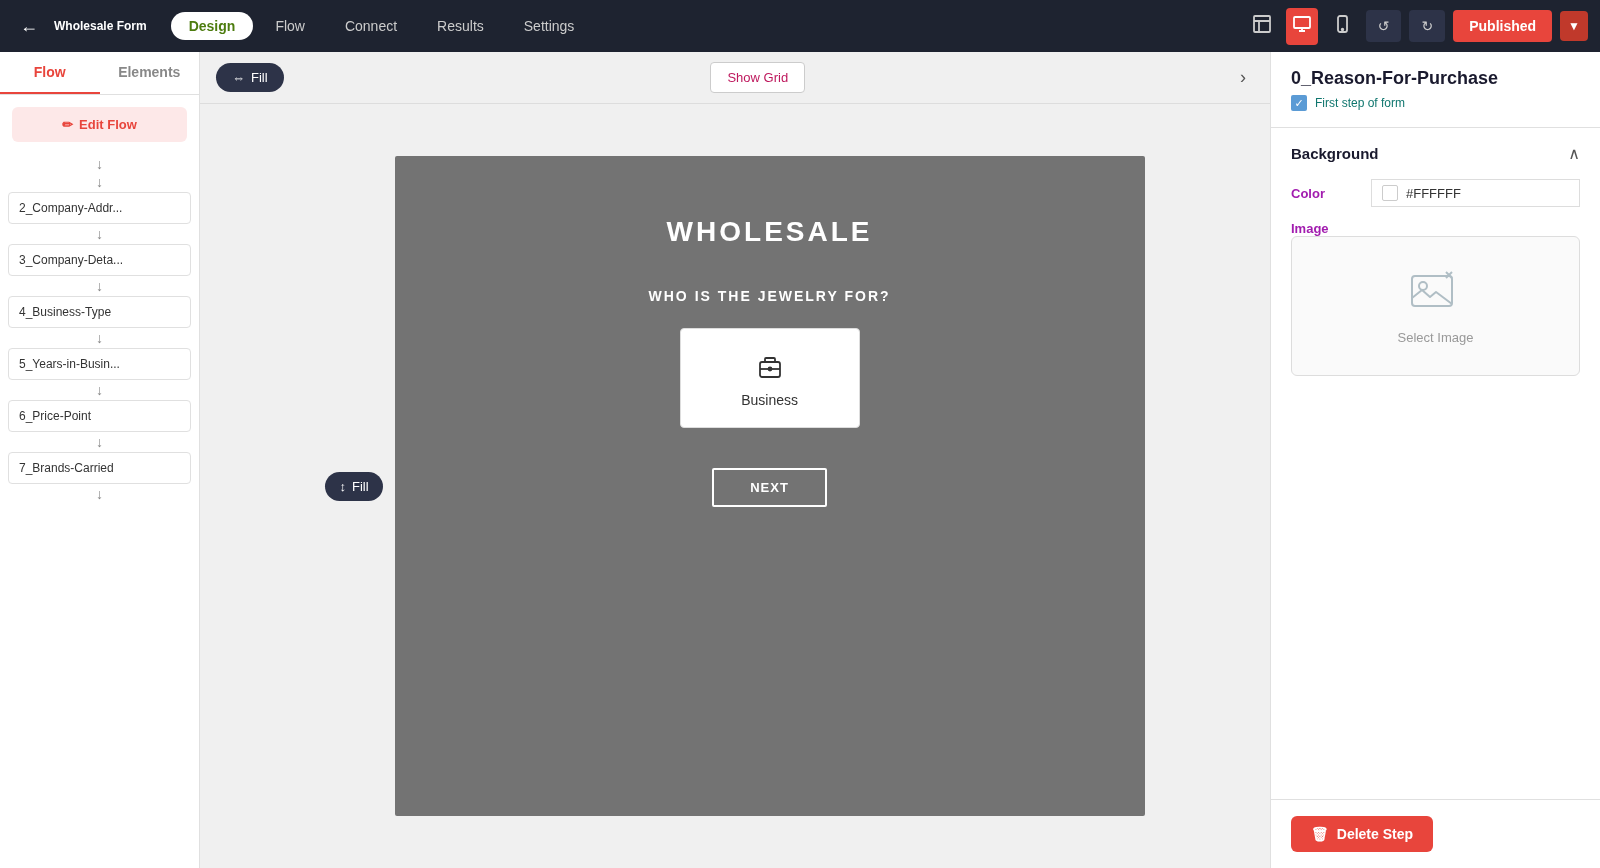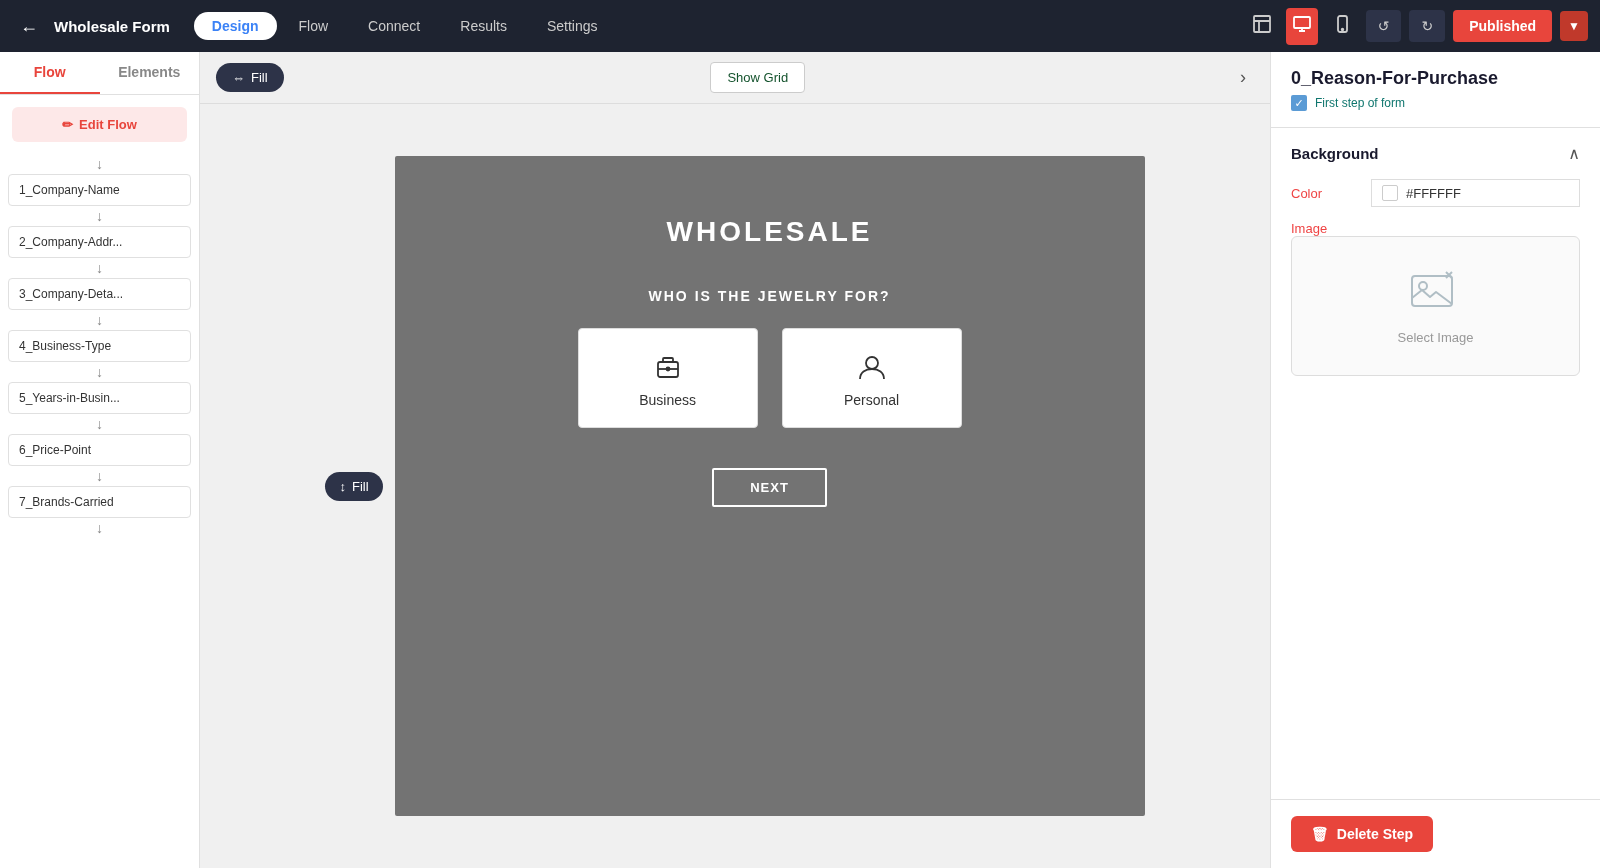--- a/index.html
+++ b/index.html
@@ -3,26 +3,26 @@
   <meta charset="utf-8">
   <style>
     * { box-sizing: border-box; margin: 0; padding: 0; }
     body { font-family: -apple-system, BlinkMacSystemFont, 'Segoe UI', sans-serif; background: #f0f0f0; overflow: hidden; width: 1600px; height: 868px; }
 
     
     .top-bar {
       display: flex; align-items: center; background: #1e2330; height: 52px; padding: 0 12px; gap: 8px;
     }
     .back-btn { color: #fff; background: none; border: none; cursor: pointer; font-size: 18px; padding: 4px 8px; }
-    .app-title { color: #fff; font-weight: 600; font-size: 15px; margin-right: 16px; }
+    .app-title { color: #fff; font-weight: 600; font-size: 12px; margin-right: 16px; }
     .nav-tabs { display: flex; gap: 4px; flex: 1; }
     .nav-tab {
       color: #ccc; background: none; border: none; padding: 6px 18px; font-size: 14px; cursor: pointer; border-radius: 4px;
     }
-    .nav-tab.active { color: #3b82f6; background: #fff; font-weight: 600; border-radius: 14px; }
+    .nav-tab.active { color: #4d7c0f; background: #fff; font-weight: 600; border-radius: 14px; }
     .top-bar-right { display: flex; align-items: center; gap: 8px; }
     .view-icon-btn {
       background: none; border: none; color: #fff; cursor: pointer; padding: 6px; font-size: 18px; border-radius: 4px;
     }
     .view-icon-btn.active { background: #e8453c; }
     .undo-btn, .redo-btn {
       background: #2d3348; border: none; color: #ccc; cursor: pointer; padding: 8px 12px; border-radius: 4px; font-size: 14px;
     }
     .published-btn {
       background: #e8453c; color: #fff; border: none; padding: 8px 16px; border-radius: 4px; font-size: 14px; font-weight: 700; cursor: pointer;
@@ -51,21 +51,21 @@
     .flow-item.active { border-color: #e8453c; background: #fff5f5; }
     .flow-arrow { text-align: center; color: #888; font-size: 14px; margin: 2px 0; }
 
     
     .canvas-area { flex: 1; background: #f0f0f0; position: relative; display: flex; flex-direction: column; }
     .canvas-toolbar { display: flex; align-items: center; justify-content: space-between; padding: 10px 16px; background: #f0f0f0; border-bottom: 1px solid #ddd; }
     .fill-btn-top {
       background: #2d3348; color: #fff; border: none; border-radius: 20px; padding: 7px 16px; font-size: 13px; cursor: pointer; display: flex; align-items: center; gap: 6px;
     }
     .show-grid-btn {
-      background: #fff; color: #14532d; border: 1px solid #ccc; border-radius: 4px; padding: 7px 16px; font-size: 13px; cursor: pointer;
+      background: #fff; color: #be185d; border: 1px solid #ccc; border-radius: 4px; padding: 7px 16px; font-size: 13px; cursor: pointer;
     }
     .canvas-nav-arrow { background: none; border: none; color: #555; font-size: 18px; cursor: pointer; padding: 4px 8px; }
     .canvas-wrapper { flex: 1; display: flex; align-items: center; justify-content: center; padding: 16px; }
     .canvas-preview {
       background: #737373; width: 750px; height: 660px; border-radius: 2px; display: flex; flex-direction: column; align-items: center; justify-content: flex-start; padding: 60px 40px 40px;
     }
     .preview-title { color: #fff; font-size: 28px; font-weight: 700; letter-spacing: 3px; margin-bottom: 40px; }
     .preview-question { color: #fff; font-size: 14px; font-weight: 600; letter-spacing: 2px; margin-bottom: 24px; }
     .preview-options { display: flex; gap: 24px; margin-bottom: 40px; }
     .preview-option {
@@ -87,21 +87,21 @@
     .right-panel-title { font-size: 18px; font-weight: 700; color: #1a1a2e; margin-bottom: 6px; }
     .first-step-row { display: flex; align-items: center; gap: 8px; margin-bottom: 12px; }
     .checkbox-icon { width: 16px; height: 16px; background: #5b9bd5; border-radius: 2px; display: flex; align-items: center; justify-content: center; color: #fff; font-size: 11px; flex-shrink: 0; }
     .first-step-label { font-size: 12px; color: #0f766e; }
     .right-panel-divider { border: none; border-top: 1px solid #e0e0e0; margin: 0; }
     .right-panel-section { padding: 16px 20px; }
     .section-header { display: flex; align-items: center; justify-content: space-between; margin-bottom: 16px; }
     .section-title { font-size: 15px; font-weight: 600; color: #1a1a2e; }
     .section-collapse { background: none; border: none; cursor: pointer; font-size: 16px; color: #555; }
     .prop-row { display: flex; align-items: center; margin-bottom: 14px; }
-    .prop-label { font-size: 13px; color: #ef4444; width: 80px; flex-shrink: 0; }
+    .prop-label { font-size: 13px; color: #a21caf; width: 80px; flex-shrink: 0; font-weight: bold; }
     .color-input-wrap { display: flex; align-items: center; border: 1px solid #ddd; border-radius: 0; padding: 5px 10px; gap: 8px; flex: 1; }
     .color-swatch { width: 16px; height: 16px; background: #fff; border: 1px solid #ccc; border-radius: 2px; flex-shrink: 0; }
     .color-value { font-size: 13px; color: #333; }
     .image-upload-area {
       border: 1px solid #ddd; border-radius: 6px; width: 100%; height: 140px; display: flex; flex-direction: column; align-items: center; justify-content: center; gap: 10px; cursor: pointer; background: #fafafa;
     }
     .image-upload-label { font-size: 13px; color: #999; }
     .right-panel-footer { margin-top: auto; padding: 16px 20px; border-top: 1px solid #e0e0e0; }
     .delete-step-btn {
       background: #e8453c; color: #fff; border: none; border-radius: 6px; padding: 10px 20px; font-size: 14px; font-weight: 600; cursor: pointer; display: flex; align-items: center; gap: 8px; width: auto;
@@ -159,21 +159,20 @@
       <div class="sidebar-tab">Elements</div>
     </div>
 
     <button class="edit-flow-btn">
       <span>✏</span>
       <span>Edit Flow</span>
     </button>
 
     <div class="flow-list">
       <div class="flow-arrow">↓</div>
-      <div class="flow-item">1_Company-Name</div>
       <div class="flow-arrow">↓</div>
       <div class="flow-item">2_Company-Addr...</div>
       <div class="flow-arrow">↓</div>
       <div class="flow-item">3_Company-Deta...</div>
       <div class="flow-arrow">↓</div>
       <div class="flow-item">4_Business-Type</div>
       <div class="flow-arrow">↓</div>
       <div class="flow-item">5_Years-in-Busin...</div>
       <div class="flow-arrow">↓</div>
       <div class="flow-item">6_Price-Point</div>
@@ -208,29 +207,20 @@
             <div class="icon-briefcase">
               <svg viewBox="0 0 36 36" fill="none" stroke="#333" stroke-width="1.8">
                 <rect x="8" y="13" width="20" height="15" rx="2"></rect>
                 <path d="M13 13v-3a1 1 0 0 1 1-1h8a1 1 0 0 1 1 1v3"></path>
                 <path d="M8 20h20"></path>
                 <circle cx="18" cy="20" r="1.5" fill="#333"></circle>
               </svg>
             </div>
             <span class="preview-option-label">Business</span>
           </div>
-          <div class="preview-option">
-            <div class="icon-person">
-              <svg viewBox="0 0 36 36" fill="none" stroke="#333" stroke-width="1.8">
-                <circle cx="18" cy="14" r="6"></circle>
-                <path d="M6 30c0-6.627 5.373-10 12-10s12 3.373 12 10"></path>
-              </svg>
-            </div>
-            <span class="preview-option-label">Personal</span>
-          </div>
         </div>
         <button class="preview-next-btn">NEXT</button>
       </div>
     </div>
   </div>
 
   <div class="right-panel">
     <div class="right-panel-header">
       <div class="right-panel-title">0_Reason-For-Purchase</div>
       <div class="first-step-row">

